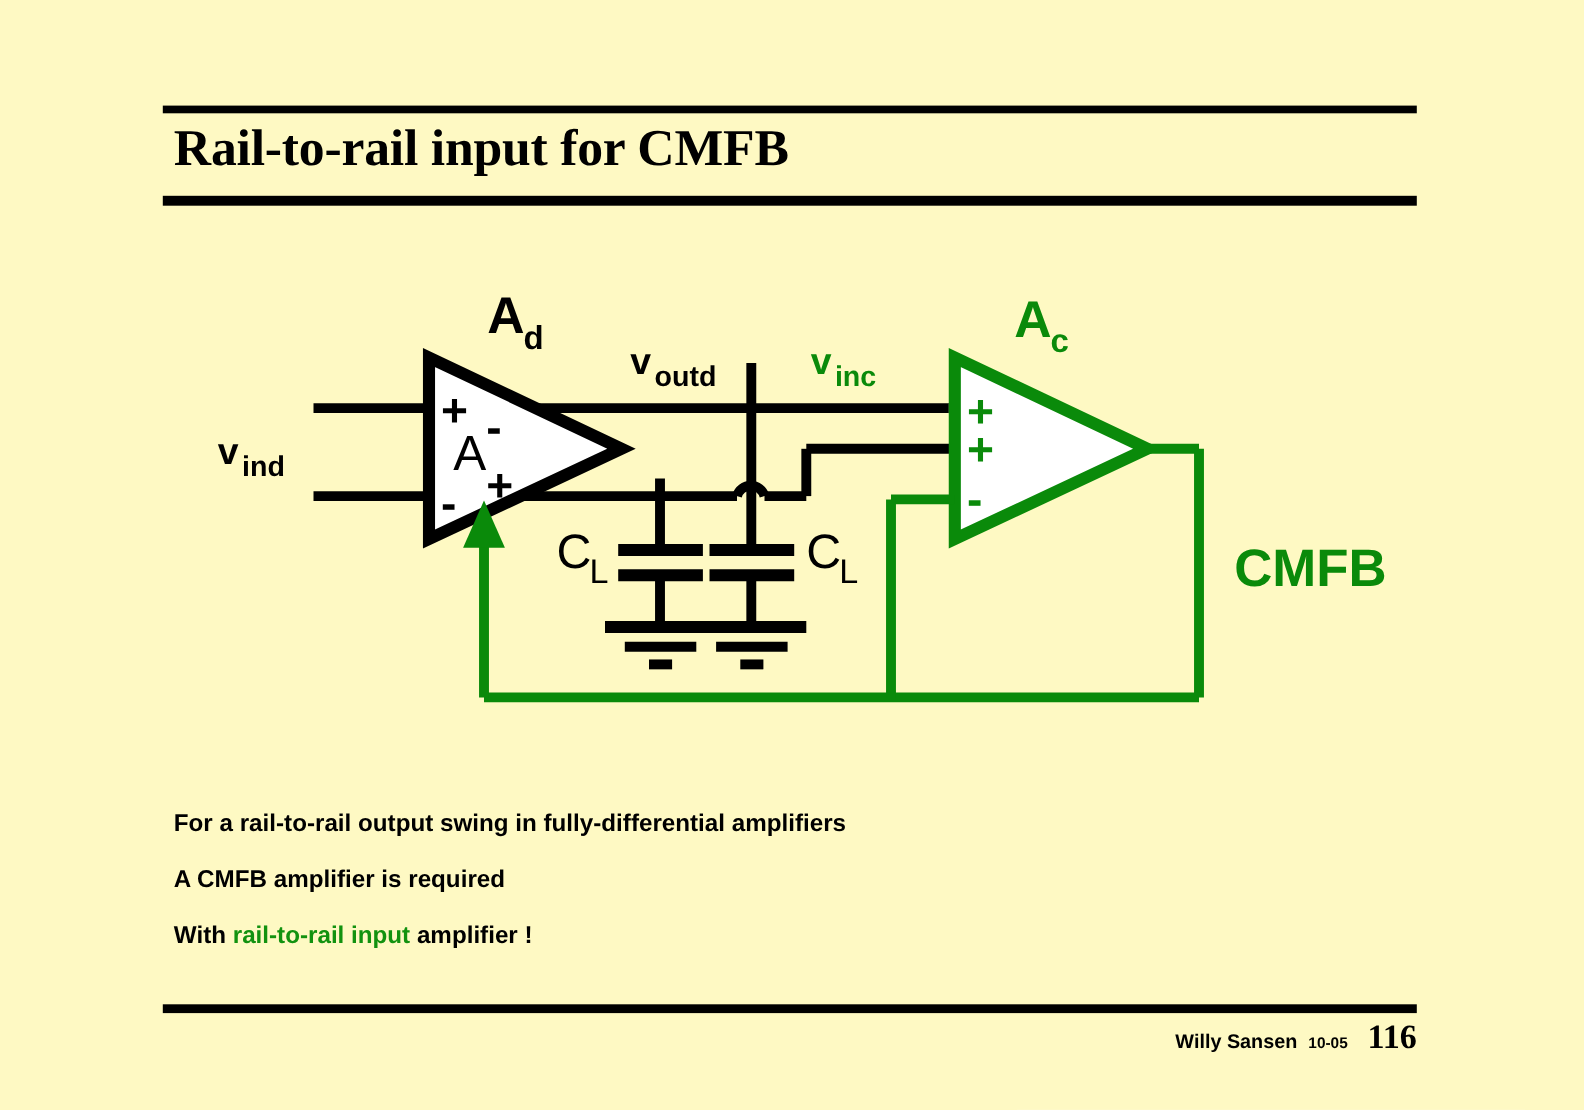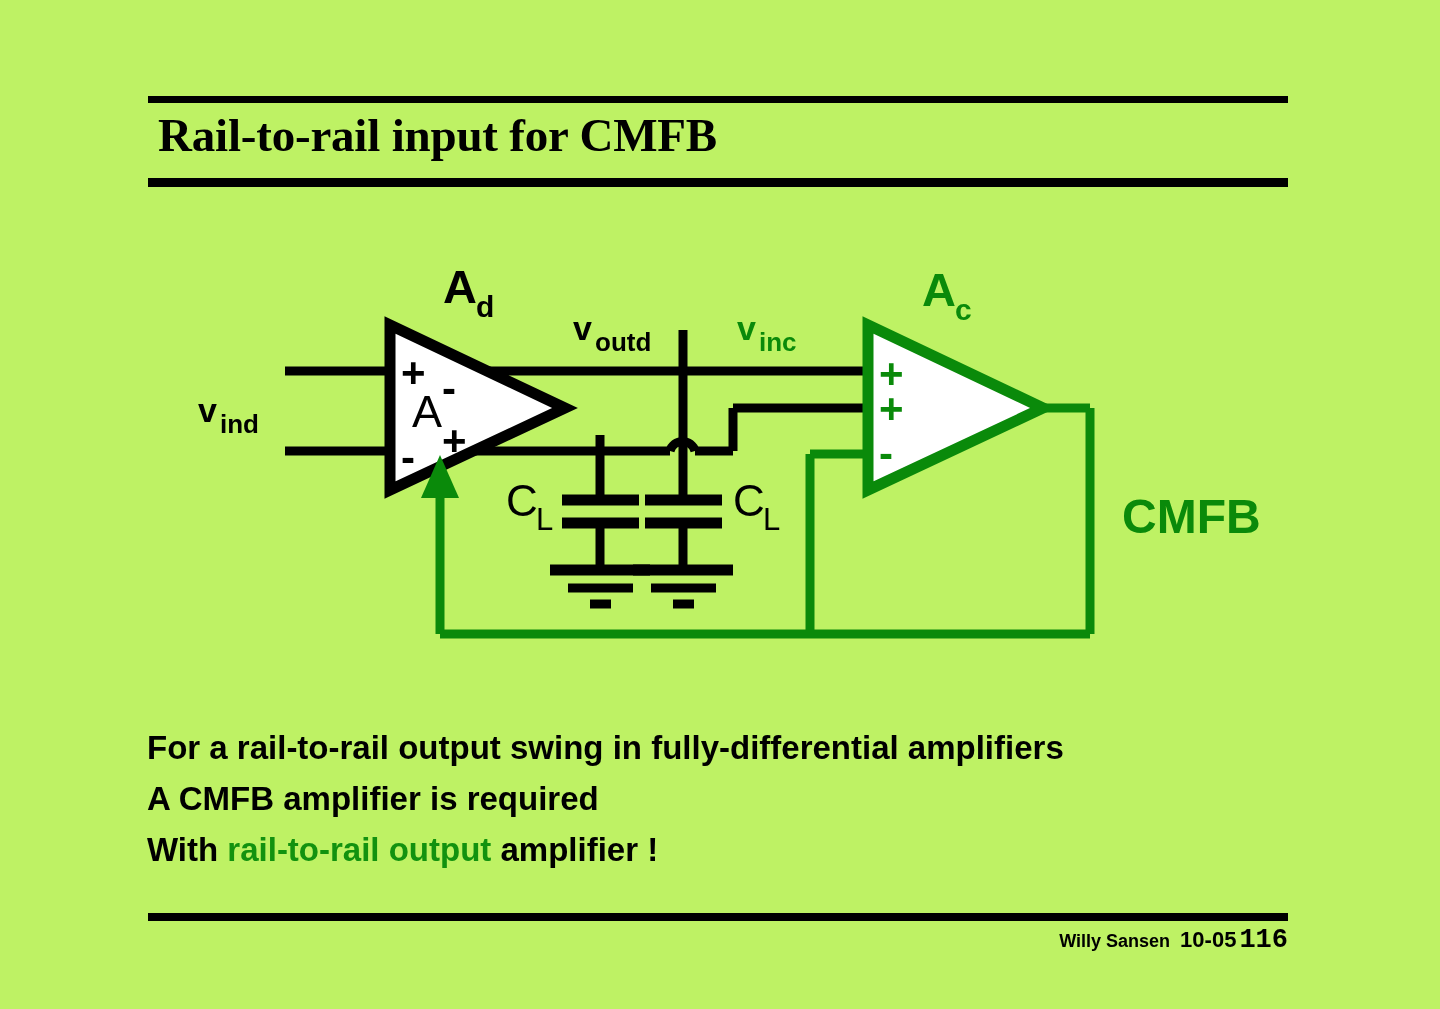--- a/index.html
+++ b/index.html
@@ -13,21 +13,21 @@
     height: 1009px;
     position: relative;
     overflow: hidden;
     font-family: "Liberation Sans", sans-serif;
     -webkit-font-smoothing: antialiased;
   }
 
   .slide {
     position: absolute;
     inset: 0;
-    background: #bef264;
+    background: #fef9c3;
   }
 
   
   .rule {
     position: absolute;
     background: #000000;
   }
   #rule-top    { left: 148px; top: 96px;  width: 1140px; height: 7px; }
   #rule-under  { left: 148px; top: 178px; width: 1140px; height: 9px; }
   #rule-footer { left: 148px; top: 913px; width: 1140px; height: 8px; }
@@ -50,26 +50,26 @@
     left: 150px;
     top: 240px;
     width: 1160px;
     height: 430px;
   }
   #circuit-diagram svg { display: block; }
 
   
   #body-text {
     position: absolute;
-    left: 147px;
+    left: 158px;
     top: 722px;
     width: 1160px;
     font-family: "Liberation Sans", sans-serif;
     font-weight: bold;
-    font-size: 33px;
+    font-size: 22px;
     line-height: 51px;
     color: #000000;
     white-space: nowrap;
   }
   #body-text .hl { color: #12920f; }
 
   
   #footer {
     position: absolute;
     left: 148px;
@@ -80,28 +80,28 @@
     white-space: nowrap;
   }
   #footer .author {
     font-family: "Liberation Sans", sans-serif;
     font-weight: bold;
     font-size: 18px;
   }
   #footer .date {
     font-family: "Liberation Sans", sans-serif;
     font-weight: bold;
-    font-size: 22px;
+    font-size: 14px;
     margin-left: 10px;
   }
   #footer .pagenum {
-    font-family: Liberation Mono, monospace;
-    font-weight: bold;
-    font-size: 27px;
-    margin-left: 3px;
+    font-family: Liberation Serif, serif;
+    font-weight: bold;
+    font-size: 31px;
+    margin-left: 18px;
   }
 </style>
 </head>
 <body>
 
 <div class="slide">
 
   <div class="rule" id="rule-top"></div>
 
   <div id="page-title">Rail-to-rail input for CMFB</div>
@@ -202,21 +202,21 @@
       <text x="729" y="148" font-family="'Liberation Sans',sans-serif" font-weight="bold" font-size="42" fill="#0a8a0a">+</text>
       <text x="729" y="183" font-family="'Liberation Sans',sans-serif" font-weight="bold" font-size="42" fill="#0a8a0a">+</text>
       <text x="729" y="228" font-family="'Liberation Sans',sans-serif" font-weight="bold" font-size="42" fill="#0a8a0a">-</text>
 
     </svg>
   </div>
 
   <div id="body-text">
     <div>For a rail-to-rail output swing in fully-differential amplifiers</div>
     <div>A CMFB amplifier is required</div>
-    <div><span>With </span><span class="hl">rail-to-rail output</span><span> amplifier !</span></div>
+    <div><span>With </span><span class="hl">rail-to-rail input</span><span> amplifier !</span></div>
   </div>
 
   <div class="rule" id="rule-footer"></div>
   <div id="footer">
     <span class="author">Willy Sansen</span><span class="date">10-05</span><span class="pagenum">116</span>
   </div>
 
 </div>
 
 </body></html>

